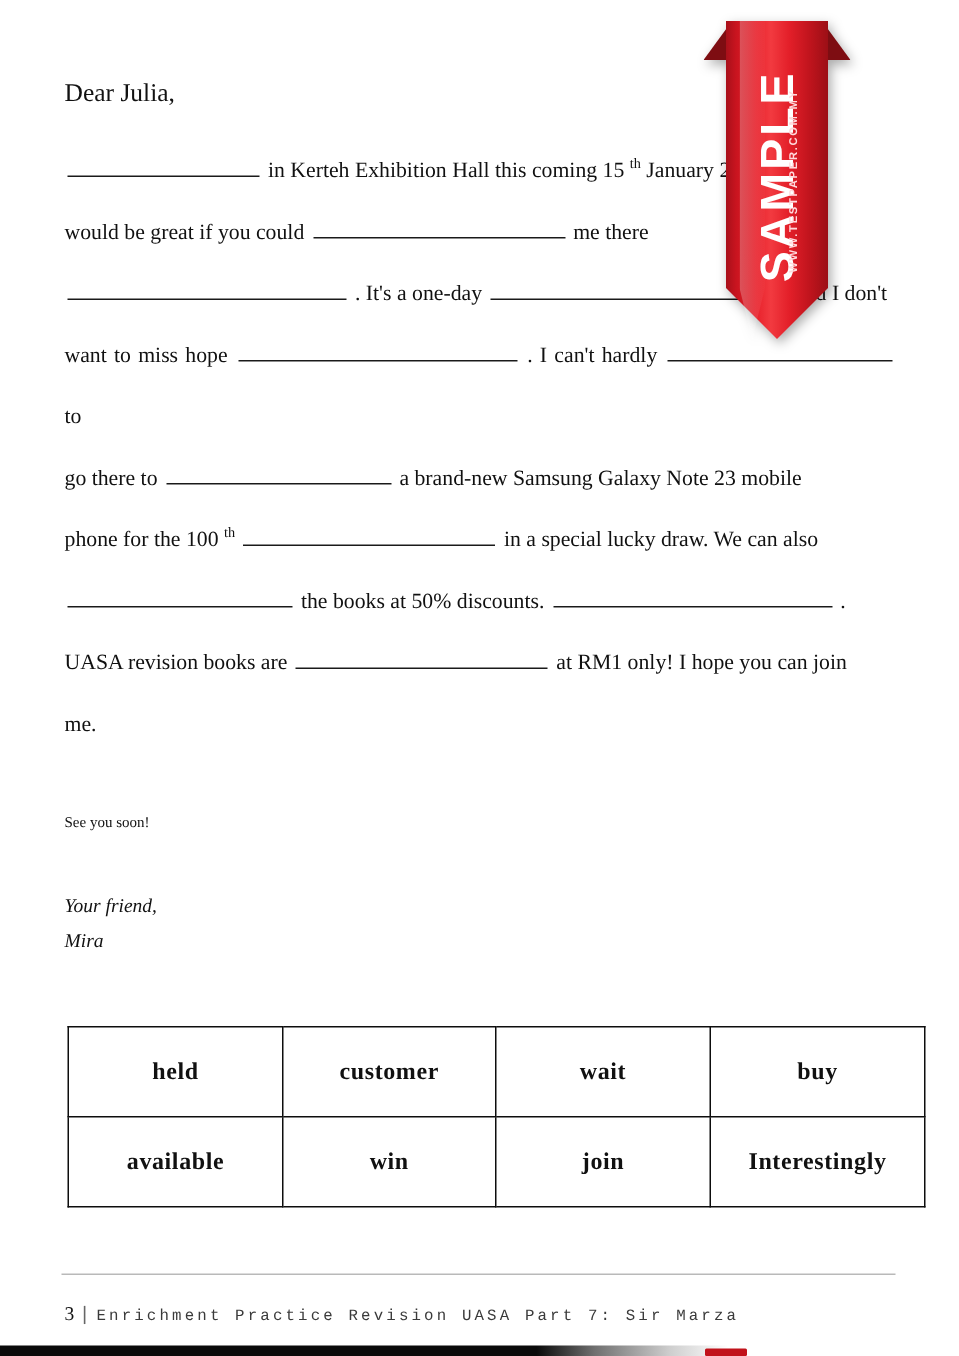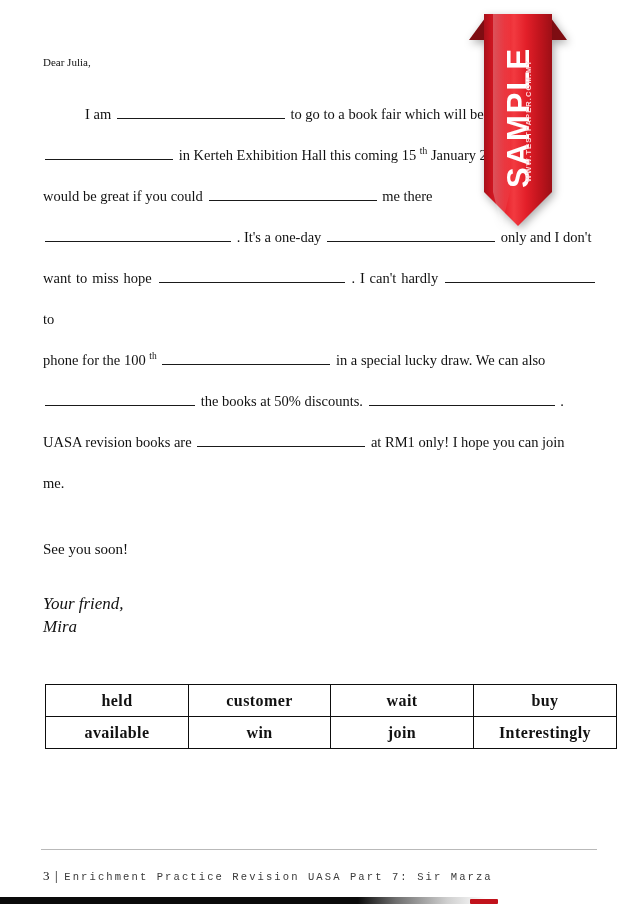--- a/index.html
+++ b/index.html
@@ -27,21 +27,21 @@
   }
   .para {
     font-size: 14.5px;
     line-height: 41px;
     text-align: justify;
     text-justify: inter-word;
     margin: 0;
     white-space: normal;
   }
   .salutation {
-    font-size: 11px;
+    font-size: 17px;
     line-height: 20px;
     margin: 0 0 22px 0;
   }
   .para.body-block {
     margin: 0;
   }
   .indent-lead {
     display: inline-block;
     width: 42px;
   }
@@ -66,27 +66,27 @@
     margin-top: 44px;
   }
 
   
   .short-line {
     font-size: 14.5px;
     line-height: 41px;
     margin: 0;
   }
   .closing {
-    font-size: 15px;
+    font-size: 10px;
     line-height: 26px;
     margin: 0;
   }
   .sign-off {
     font-style: italic;
-    font-size: 17px;
+    font-size: 13px;
     line-height: 23px;
     margin: 0;
   }
 
   
   #wordbank {
     position: absolute;
     left: 45px;
     top: 684px;
     width: 551px;
@@ -95,21 +95,21 @@
   }
   #wordbank td {
     border: 1.4px solid #0d0d0d;
     text-align: center;
     vertical-align: middle;
     height: 31px;
     font-size: 16px;
     font-weight: bold;
     font-family: "Liberation Serif", "DejaVu Serif", serif;
     letter-spacing: 0.4px;
-    padding: 0 2px;
+    padding: 14px 2px;
   }
   #wordbank td.c0 { width: 138px; }
   #wordbank td.c1 { width: 137px; }
   #wordbank td.c2 { width: 138px; }
   #wordbank td.c3 { width: 138px; }
 
   
   #footer-rule {
     position: absolute;
     left: 41px;
@@ -243,25 +243,25 @@
 </head>
 <body>
 
 <div id="page">
 
   <div class="letter">
 
     <p class="salutation">Dear Julia,</p>
 
     <div id="letter-lines">
-        <p class="para body-block"><span class="indent-lead"></span><span>I am</span> <span class="blank b-xl"></span> <span>to go to a book fair which will be</span> </p>
         <p class="para body-block"><span class="blank b-md"></span> <span>in Kerteh Exhibition Hall this coming 15</span> <sup class="ord">th</sup> <span>January 2023. It</span> </p>
         <p class="para body-block"><span>would be great if you could</span> <span class="blank b-xl"></span> <span>me there</span> </p>
         <p class="para body-block"><span class="blank b-xxl"></span> <span>. It's a one-day</span> <span class="blank b-xl"></span> <span>only and I don't</span> </p>
         <p class="para body-block"><span>want to miss hope</span> <span class="blank b-xxl"></span> <span>. I can't hardly</span> <span class="blank b-lg"></span> <span>to</span> </p>
+        <p class="para body-block"><span>go there to</span> <span class="blank b-lg"></span> <span>a brand-new Samsung Galaxy Note 23 mobile</span> </p>
         <p class="para body-block"><span>phone for the 100</span> <sup class="ord">th</sup> <span class="blank b-xl"></span> <span>in a special lucky draw. We can also</span> </p>
         <p class="para body-block"><span class="blank b-lg"></span> <span>the books at 50% discounts.</span> <span class="blank b-xxl"></span> <span>.</span> </p>
       </div>
 
     <div id="post-lines">
         <p class="para body-block short-line" style="line-height: 41px; text-align: left;"><span>UASA revision books are</span> <span class="blank b-xl"></span> <span>at RM1 only! I hope you can join</span> </p>
         <p class="para body-block short-line" style="line-height: 41px; text-align: left;"><span>me.</span> </p>
       </div>
 
     <p class="closing" style="margin-top:32px;">See you soon!</p>

